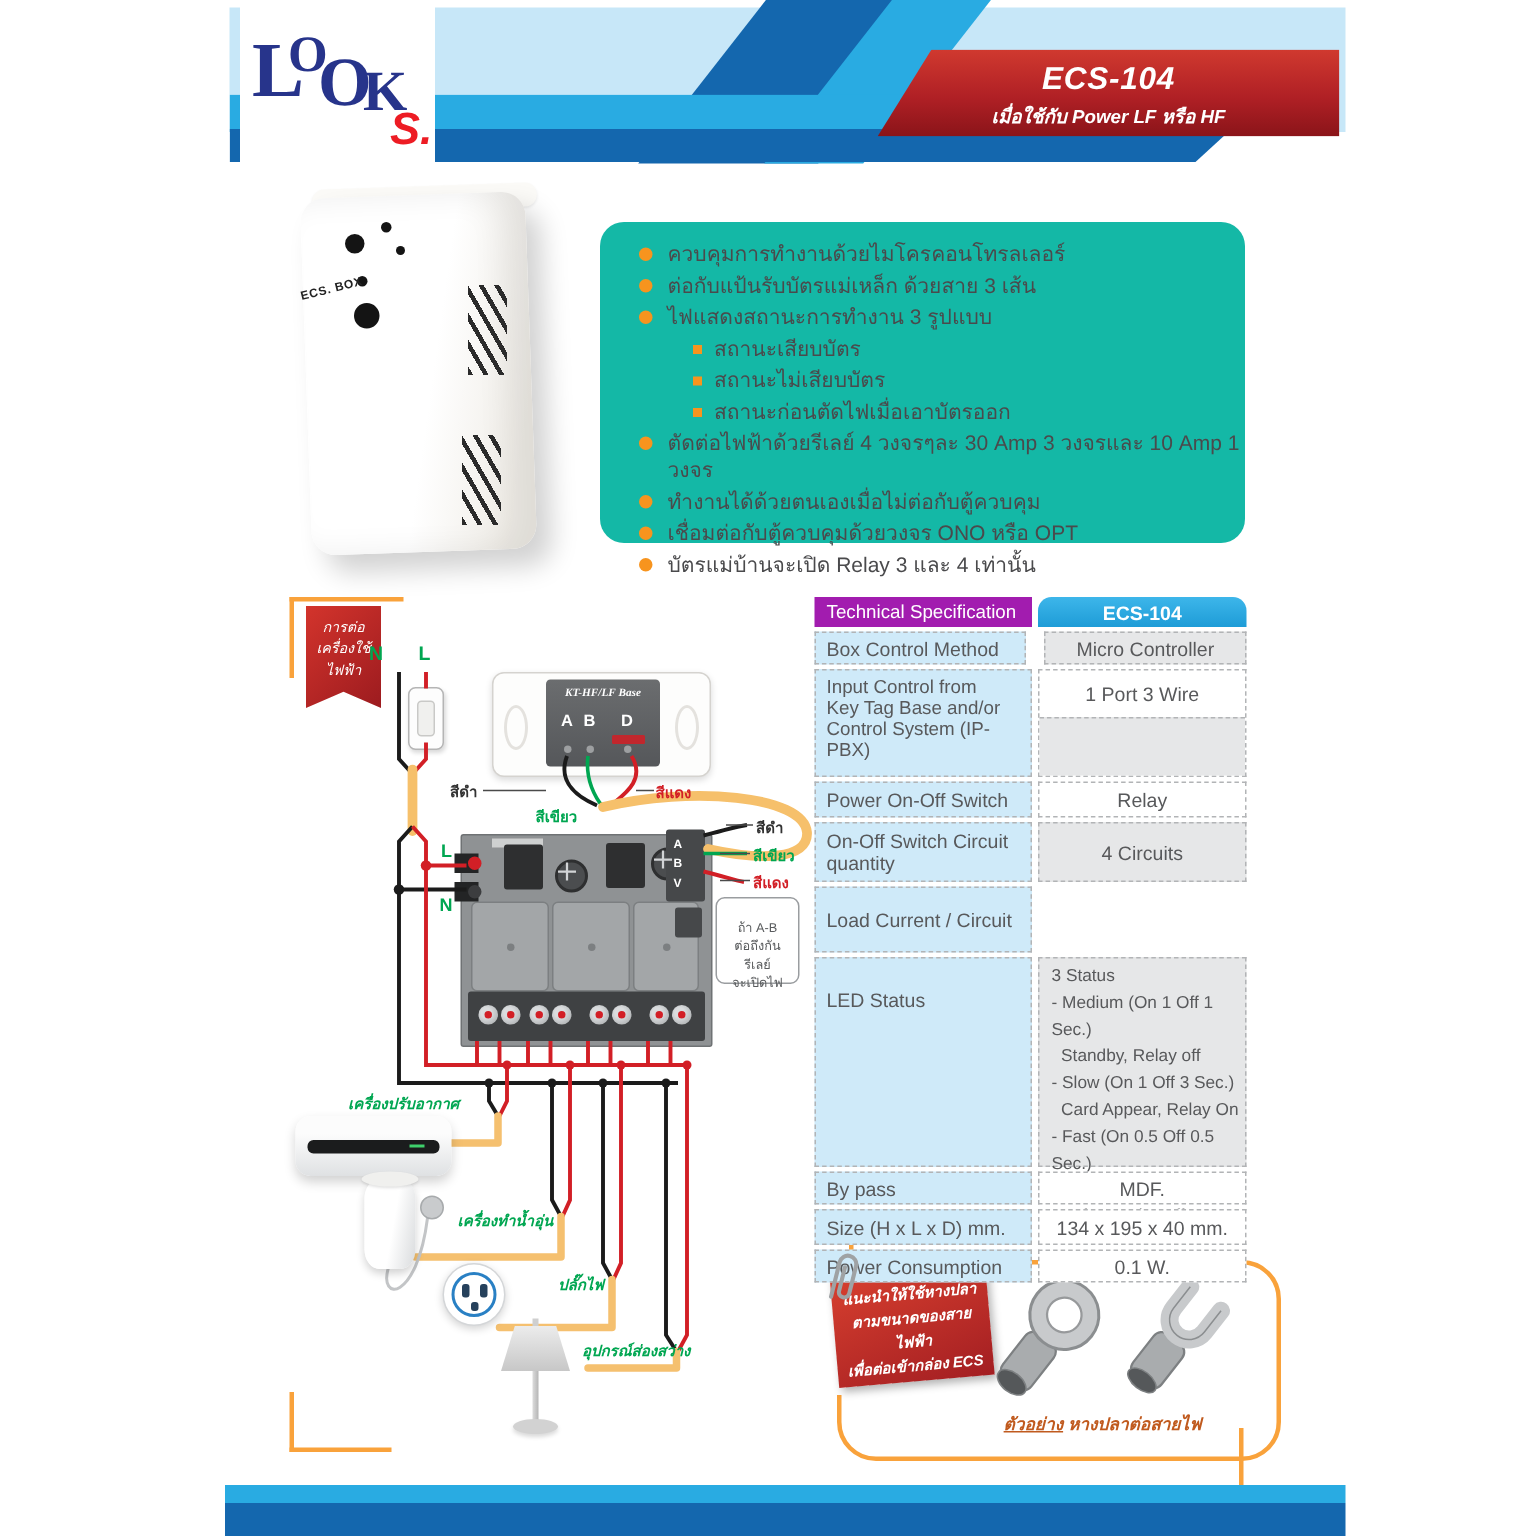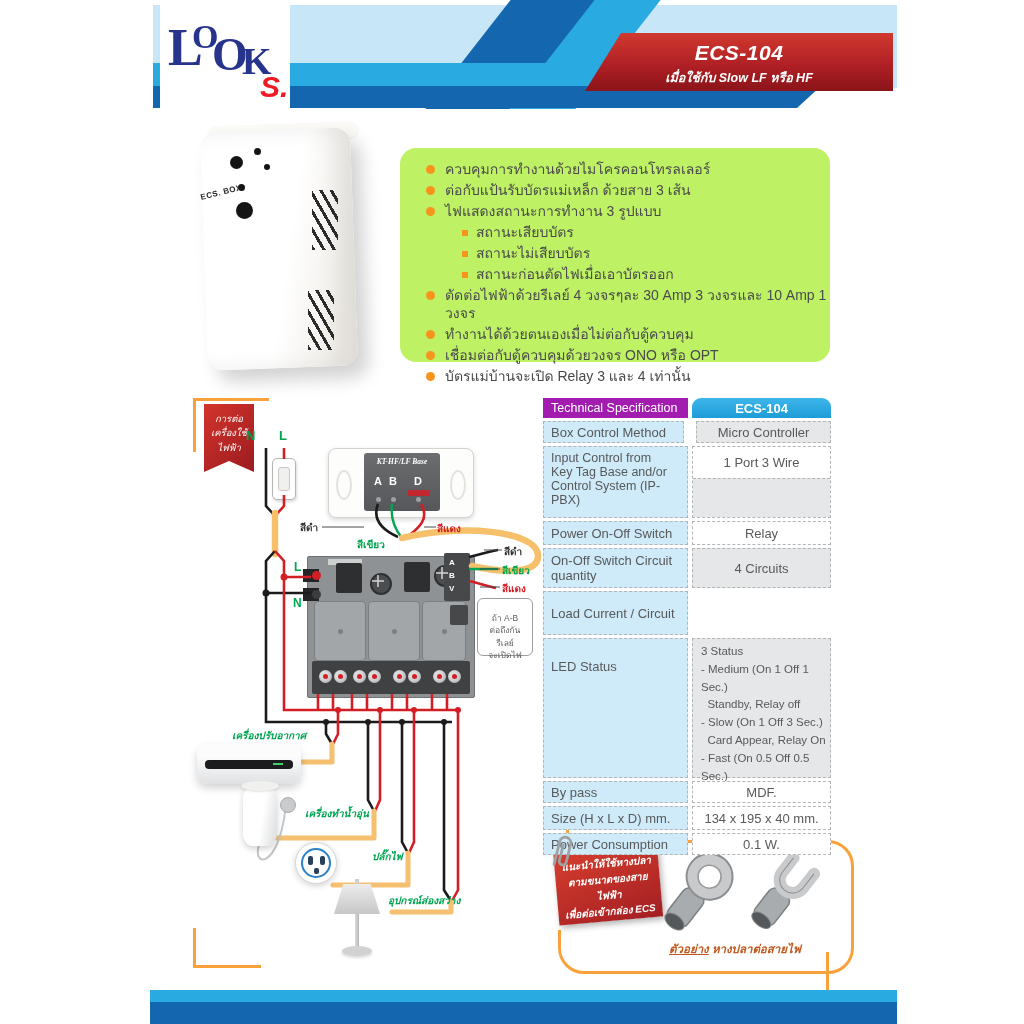--- a/index.html
+++ b/index.html
@@ -45,21 +45,21 @@
   .dev-top{position:absolute;left:30px;top:6px;width:150px;height:16px;border-radius:10px;
            background:#fbfaf7;transform:rotate(-2deg);box-shadow:0 1px 2px rgba(0,0,0,.08);}
   .vent{position:absolute;width:26px;height:60px;
         background:repeating-linear-gradient(60deg,#2b2b2b 0 3px,transparent 3px 9px);}
   .vent1{left:134px;top:72px;} .vent2{left:130px;top:172px;}
   .dev-dot{position:absolute;border-radius:50%;background:#141414;}
   .dev-label{position:absolute;left:22px;top:70px;font-size:8px;font-weight:bold;color:#222;
              transform:rotate(-14deg);letter-spacing:.5px;}
 
   
-  .features{left:400px;top:148px;width:430px;height:214px;background:#bef264;border-radius:16px;
+  .features{left:400px;top:148px;width:430px;height:214px;background:#14b8a6;border-radius:16px;
             padding-top:13px;box-sizing:border-box;}
   .feat{display:flex;align-items:flex-start;font-size:14px;color:#4a4a4c;margin:0 0 3.5px 0;}
   .feat .txt{line-height:1.25;}
   .feat.main{padding-left:26px;}
   .feat.sub{padding-left:62px;}
   .b-dot{flex:none;width:9px;height:9px;border-radius:50%;background:#f7941e;margin:4px 10px 0 0;}
   .b-sq{flex:none;width:6px;height:6px;background:#f7941e;margin:6px 8px 0 0;}
 
   
   .oline{border:0;background:#f9a23b;}
@@ -191,21 +191,21 @@
     <div class="logo">
       <span class="lg lg-l">L</span>
       <span class="lg lg-o1">O</span>
       <span class="lg lg-o2">O</span>
       <span class="lg lg-k">K</span>
       <span class="lg lg-s">S.</span>
     </div>
   </div>
   <div class="abs banner">
     <div class="model">ECS-104</div>
-    <div class="subtitle">เมื่อใช้กับ Slow LF หรือ HF</div>
+    <div class="subtitle">เมื่อใช้กับ Power LF หรือ HF</div>
   </div>
 
   <div class="abs device">
     <div class="dev-top"></div>
     <div class="dev-body"></div>
     <div class="vent vent1"></div>
     <div class="vent vent2"></div>
     <div class="dev-dot" style="left:52px;top:38px;width:13px;height:13px;"></div>
     <div class="dev-dot" style="left:76px;top:30px;width:7px;height:7px;"></div>
     <div class="dev-dot" style="left:86px;top:46px;width:6px;height:6px;"></div>

